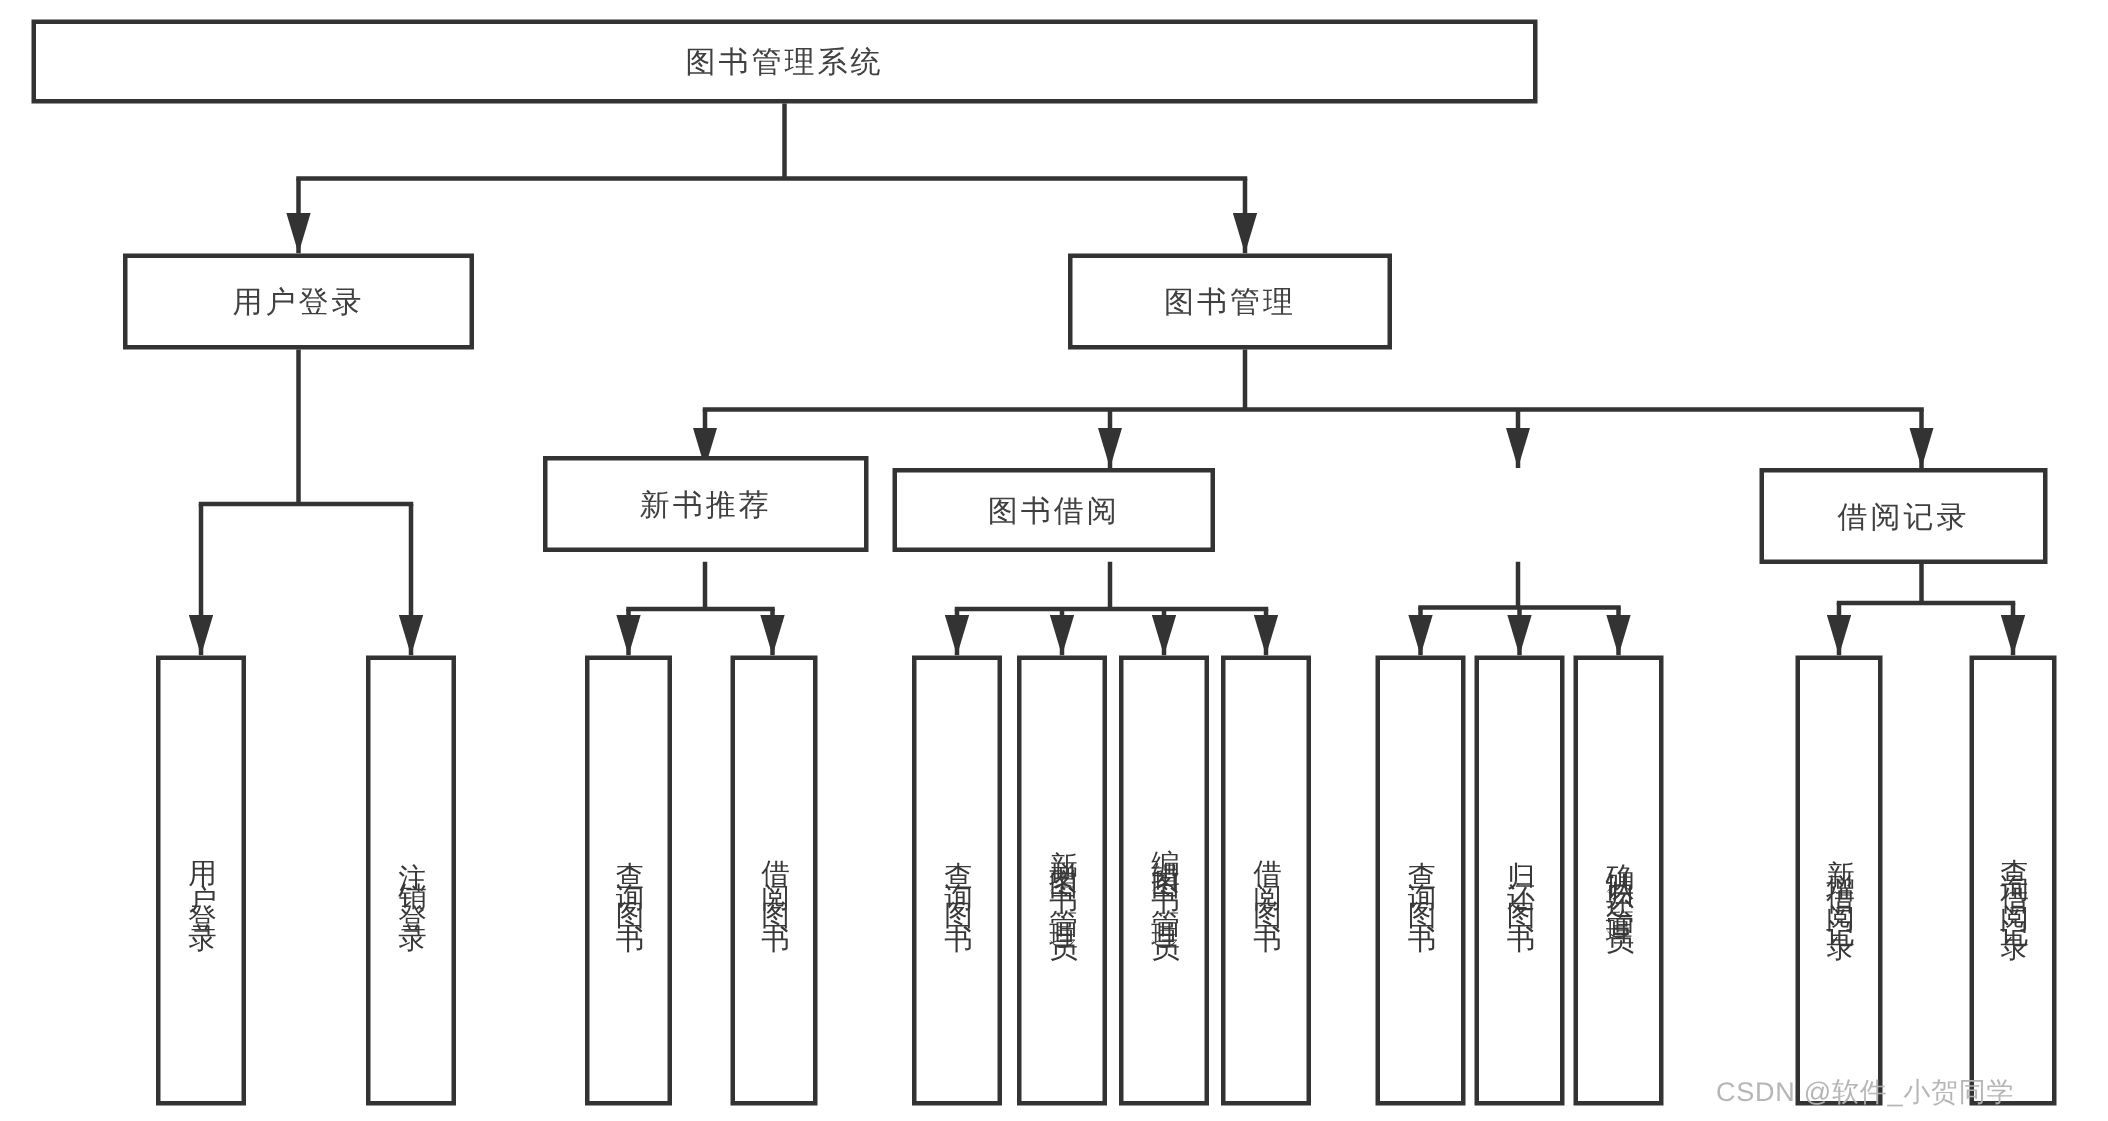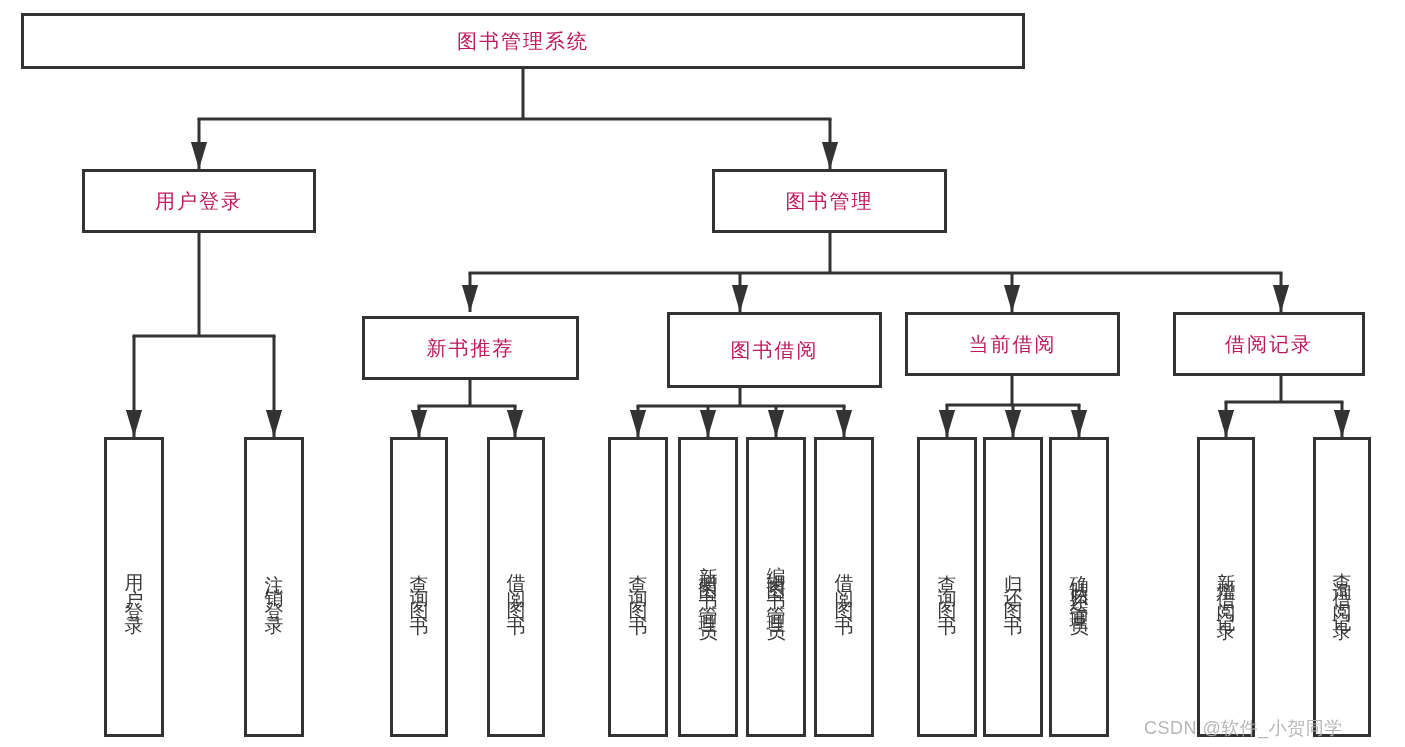--- a/index.html
+++ b/index.html
@@ -4,21 +4,21 @@
 <style>
   html,body{margin:0;padding:0;background:#ffffff;}
   .canvas{
     position:relative;width:1405px;height:747px;background:#ffffff;
     font-family:"Liberation Sans","DejaVu Sans",sans-serif;overflow:hidden;
   }
   .wires{position:absolute;left:0;top:0;z-index:1;}
   .hbox{
     position:absolute;box-sizing:border-box;background:#ffffff;
     border:3px solid #333333;display:flex;align-items:center;justify-content:center;
-    font-size:20px;color:#be185d;letter-spacing:2px;z-index:2;white-space:nowrap;
+    font-size:20px;color:#404040;letter-spacing:2px;z-index:2;white-space:nowrap;
   }
   .vbox{
     position:absolute;box-sizing:border-box;background:#ffffff;
     border:3px solid #333333;display:flex;align-items:center;justify-content:center;
     writing-mode:vertical-rl;text-orientation:mixed;
     font-size:19px;color:#383838;z-index:2;top:437px;height:300px;
   }
   .ls14{letter-spacing:14px;}
   .ls10{letter-spacing:10px;}
   .ls8{letter-spacing:8px;}
@@ -59,25 +59,24 @@
       <line x1="1013" y1="405" x2="1013" y2="437" marker-end="url(#arw)"></line>
       <line x1="1079" y1="405" x2="1079" y2="437" marker-end="url(#arw)"></line>
       <line x1="1226" y1="402" x2="1226" y2="437" marker-end="url(#arw)"></line>
       <line x1="1342" y1="402" x2="1342" y2="437" marker-end="url(#arw)"></line>
     </g>
   </svg>
 
   <div class="hbox" style="left:21px;top:13px;width:1004px;height:56px">图书管理系统</div>
 
   <div class="hbox" style="left:82px;top:169px;width:234px;height:64px">用户登录</div>
-  <div class="hbox" style="left:712px;top:169px;width:235px;height:64px">图书管理</div>
+  <div class="hbox" style="left:712px;top:169px;width:216px;height:64px">图书管理</div>
 
-  <div class="hbox" style="left:362px;top:316px;width:217px;height:64px">新书推荐</div>
-  <div class="hbox" style="left:667px;top:312px;width:215px;height:76px">图书借阅</div>
-  <div class="hbox" style="left:905px;top:312px;width:215px;height:64px">当前借阅</div>
+  <div class="hbox" style="left:362px;top:304px;width:217px;height:64px">新书推荐</div>
+  <div class="hbox" style="left:595px;top:312px;width:215px;height:56px">图书借阅</div>
   <div class="hbox" style="left:1173px;top:312px;width:192px;height:64px">借阅记录</div>
 
   <div class="vbox ls14" style="left:104px;width:60px">用户登录</div>
   <div class="vbox ls14" style="left:244px;width:60px">注销登录</div>
 
   <div class="vbox ls14" style="left:390px;width:58px">查询图书</div>
   <div class="vbox ls14" style="left:487px;width:58px">借阅图书</div>
 
   <div class="vbox ls14" style="left:608px;width:60px">查询图书</div>
   <div class="vbox ls8" style="left:678px;width:60px">新增图书（管理员）</div>

